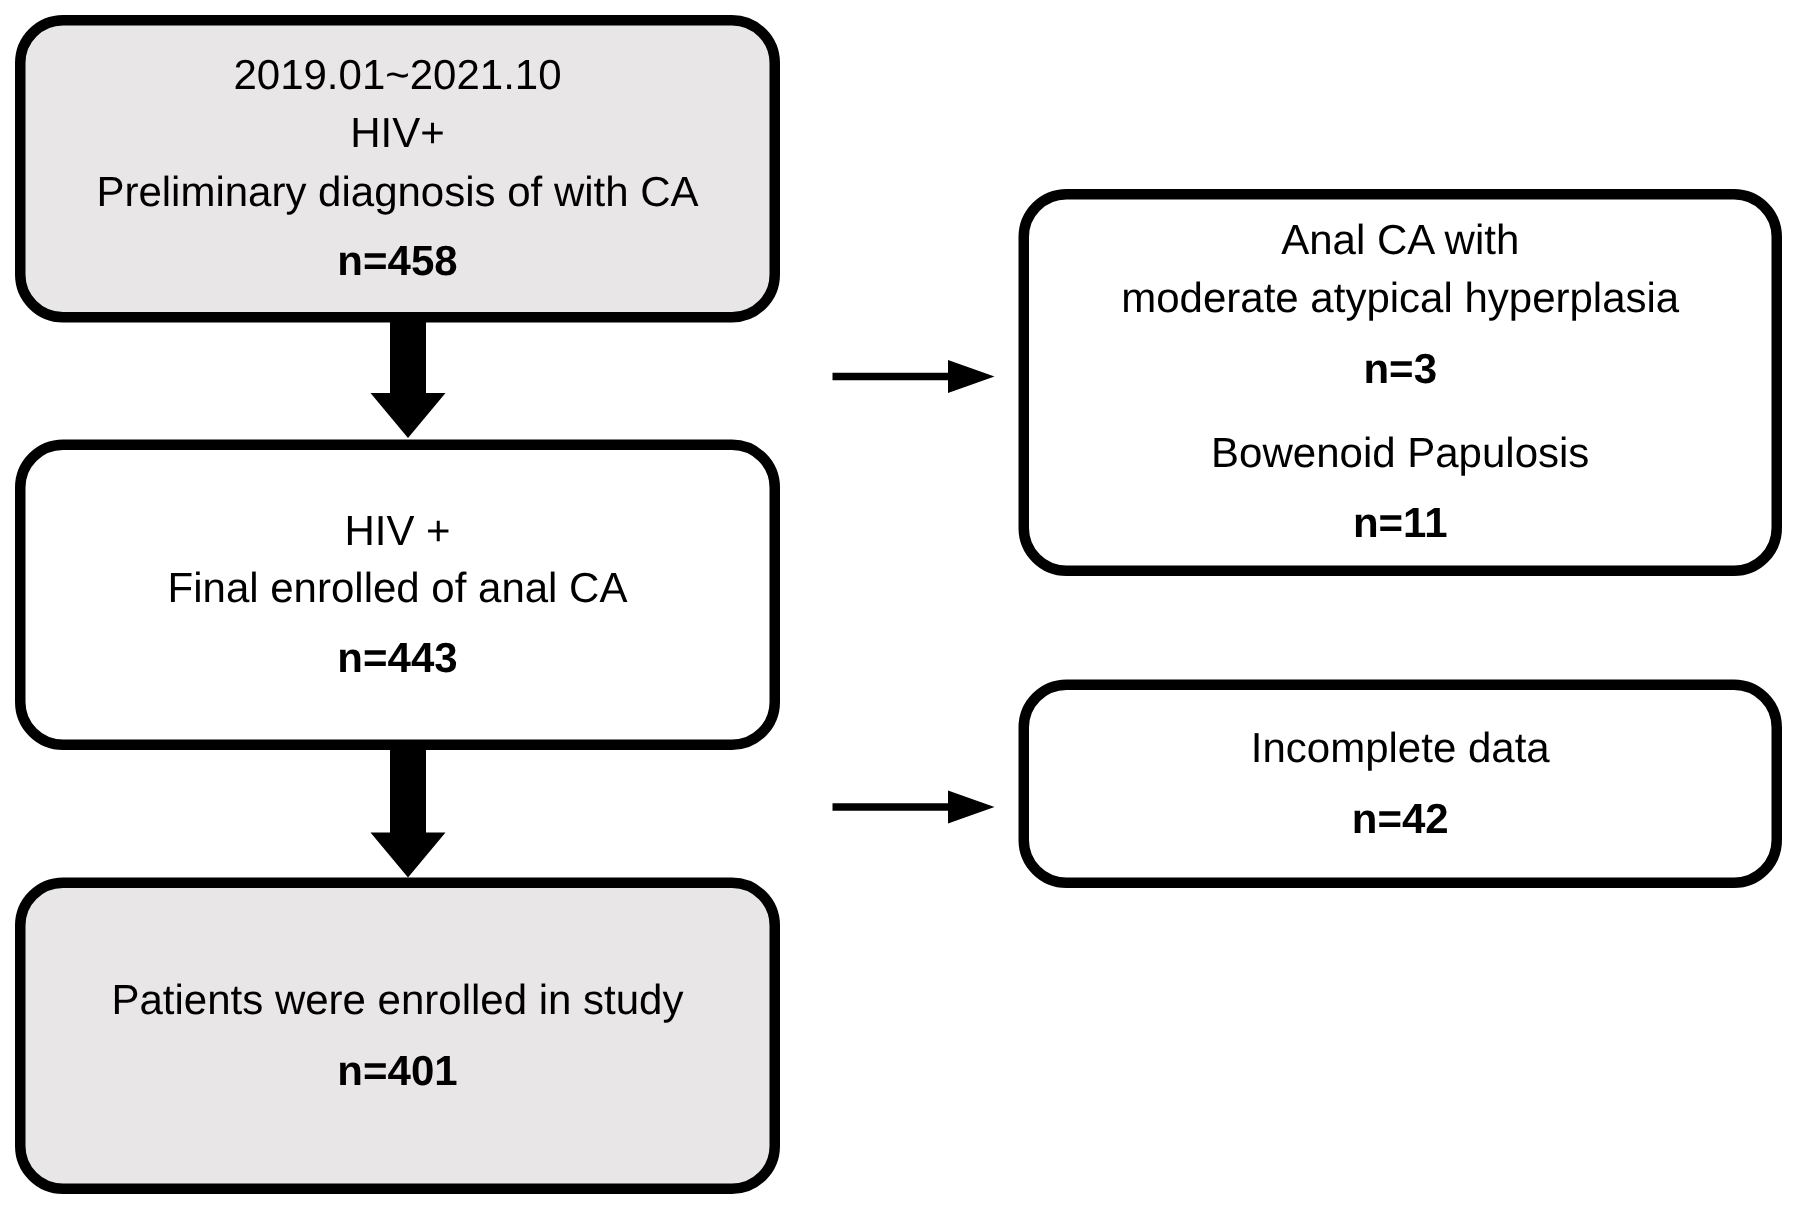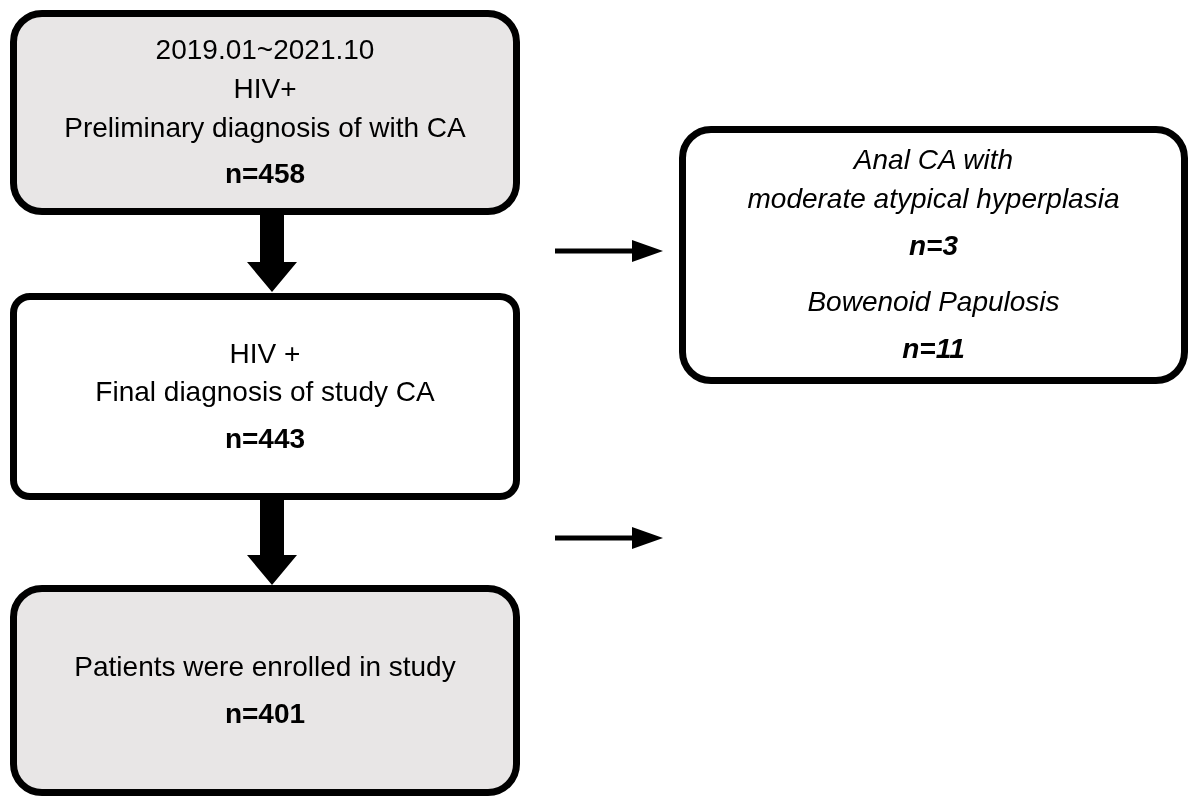--- a/index.html
+++ b/index.html
@@ -30,23 +30,23 @@
     line-height: 1.38;
     padding: 6px 14px;
   }
   .box.gray { background: var(--box-gray, #e8e6e6); }
 
   .nline { font-weight: 700; margin-top: 8px; }
   .group { display: flex; flex-direction: column; align-items: center; }
   .group + .group { margin-top: 18px; }
 
   #box-preliminary   { left: 10px;  top: 10px;  width: 510px; height: 205px; }
-  #box-final         { left: 10px;  top: 293px; width: 510px; height: 207px; border-radius: 20px; }
+  #box-final         { left: 10px;  top: 293px; width: 510px; height: 207px; }
   #box-enrolled      { left: 10px;  top: 585px; width: 510px; height: 211px; }
-  #box-excluded-path { left: 679px; top: 126px; width: 509px; height: 258px; font-style: italic; }
+  #box-excluded-path { left: 679px; top: 126px; width: 509px; height: 258px; }
   #box-excluded-data { left: 679px; top: 453px; width: 509px; height: 139px; }
 
   svg.arrows {
     position: absolute;
     left: 0; top: 0;
     width: 1200px; height: 803px;
     pointer-events: none;
   }
   .arrow-fill   { fill: var(--arrow, #000000); }
   .arrow-stroke { stroke: var(--arrow, #000000); stroke-width: 5px; }
@@ -71,35 +71,39 @@
 
   <div class="box gray" id="box-preliminary">
     <div>2019.01~2021.10</div>
     <div>HIV+</div>
     <div>Preliminary diagnosis of with CA</div>
     <div class="nline">n=458</div>
   </div>
 
   <div class="box white" id="box-final">
     <div>HIV +</div>
-    <div>Final diagnosis of study CA</div>
+    <div>Final enrolled of anal CA</div>
     <div class="nline">n=443</div>
   </div>
 
   <div class="box gray" id="box-enrolled">
     <div>Patients were enrolled in study</div>
     <div class="nline">n=401</div>
   </div>
 
   <div class="box white" id="box-excluded-path">
     <div class="group">
       <div>Anal CA with</div>
       <div>moderate atypical hyperplasia</div>
       <div class="nline">n=3</div>
     </div>
     <div class="group">
       <div>Bowenoid Papulosis</div>
       <div class="nline">n=11</div>
     </div>
   </div>
 
+  <div class="box white" id="box-excluded-data">
+    <div>Incomplete data</div>
+    <div class="nline">n=42</div>
+  </div>
 
 </div>
 
 </body></html>

